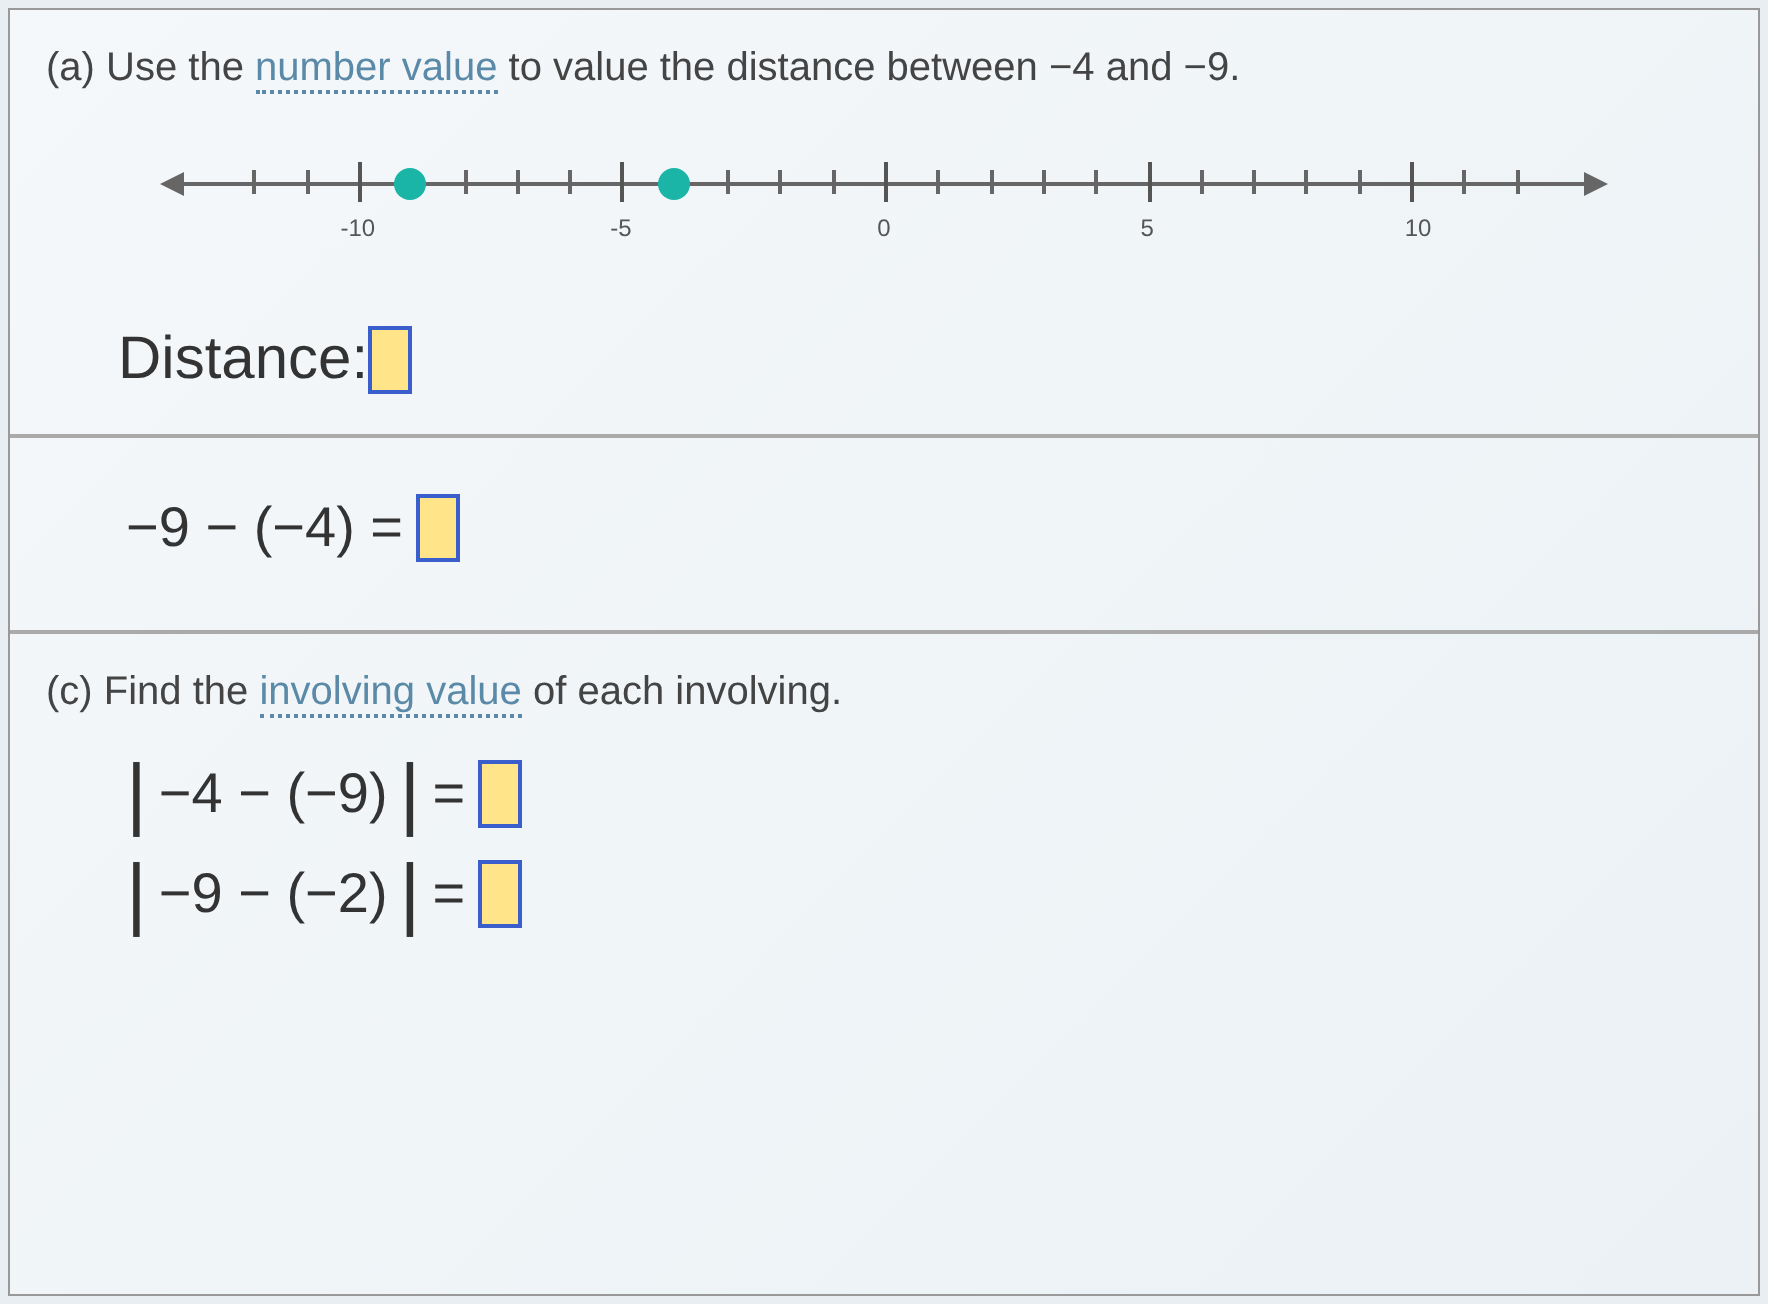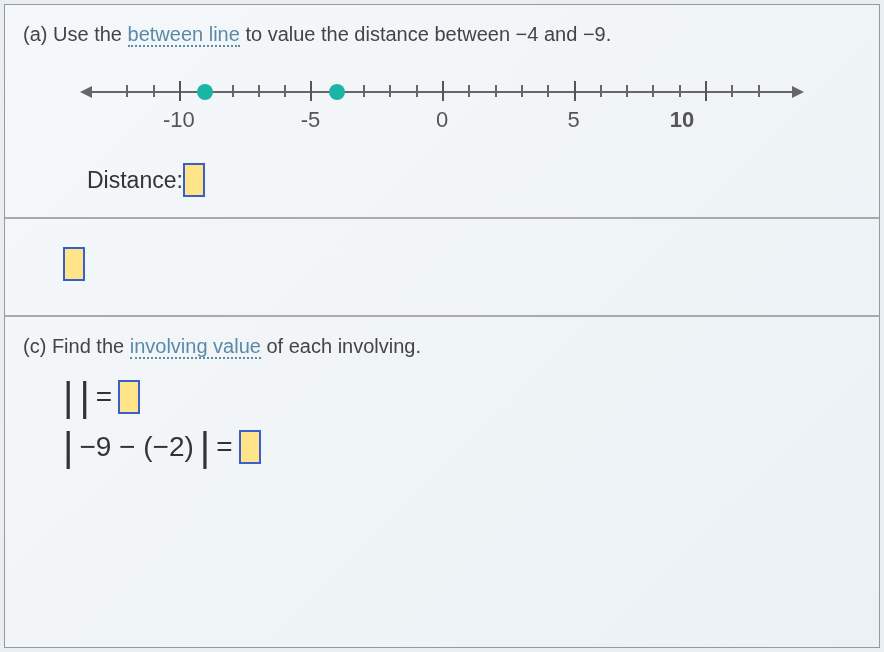--- a/index.html
+++ b/index.html
@@ -41,23 +41,23 @@
     .input-box {
       display: inline-block;
       width: 22px;
       height: 34px;
       border: 2px solid #3a5fcd;
       background: #ffe48a;
       vertical-align: middle;
       cursor: text;
     }
     .distance-row {
-      font-size: 23px;
+      font-size: 30px;
       color: #333;
-      margin-left: 64px;
+      margin-left: 36px;
       margin-top: 24px;
       display: flex;
       align-items: center;
       gap: 0;
     }
     .abs-bar {
       font-size: 40px;
       font-weight: 300;
       line-height: 0.9;
     }
@@ -89,21 +89,21 @@
       position: absolute;
       top: 6px;
       width: 2px;
       height: 12px;
       background: #666;
     }
     .numline .tick.major { top: 2px; height: 20px; background: #555; }
     .numline .ticklabel {
       position: absolute;
       top: 28px;
-      font-size: 22px;
+      font-size: 12px;
       color: #555;
       transform: translateX(-50%);
     }
     .numline .point {
       position: absolute;
       top: 5px;
       width: 16px;
       height: 16px;
       border-radius: 50%;
       background: #1bb5a8;
@@ -112,21 +112,21 @@
   </style>
 </head>
 <body>
 
 <div class="container">
 
   <div class="section">
     <div class="prompt">
       <span class="label">(a)</span>
       <span>Use the</span>
-      <span class="math-link">between line</span>
+      <span class="math-link">number value</span>
       <span>to value the distance between</span>
       <span>−4</span>
       <span>and</span>
       <span>−9</span><span>.</span>
     </div>
 
     <div class="numline">
       <div class="axis"></div>
       <div class="arrow-left"></div>
       <div class="arrow-right"></div>
@@ -153,46 +153,48 @@
         <div class="tick" style="left: 544.154px;"></div>
         <div class="tick" style="left: 570.462px;"></div>
         <div class="tick" style="left: 596.769px;"></div>
         <div class="tick major" style="left: 623.077px;"></div>
         <div class="tick" style="left: 649.385px;"></div>
         <div class="tick" style="left: 675.692px;"></div>
         <div class="ticklabel" style="left: 96.9231px;">-10</div>
         <div class="ticklabel" style="left: 228.462px;">-5</div>
         <div class="ticklabel" style="left: 360px;">0</div>
         <div class="ticklabel" style="left: 491.538px;">5</div>
-        <div class="ticklabel" style="left: 600px; font-weight: bold;">10</div>
+        <div class="ticklabel" style="left: 627px;">10</div>
         <div class="point" style="left: 123.231px;"></div>
         <div class="point" style="left: 254.769px;"></div>
       </div>
 
     <div class="distance-row">
       <span>Distance:</span>
       <span class="input-box"></span>
     </div>
   </div>
 
   <div class="section">
     <div class="equation-row">
+      <span>−9 − (−4) =</span>
       <span class="input-box"></span>
     </div>
   </div>
 
   <div class="section">
     <div class="prompt">
       <span class="label">(c)</span>
       <span>Find the</span>
       <span class="math-link">involving value</span>
       <span>of each involving.</span>
     </div>
     <div class="equation-row">
       <span class="abs-bar">|</span>
+        <span>−4 − (−9)</span>
         <span class="abs-bar">|</span>
       <span>=</span>
       <span class="input-box"></span>
     </div>
     <div class="equation-row">
       <span class="abs-bar">|</span>
         <span>−9 − (−2)</span>
         <span class="abs-bar">|</span>
       <span>=</span>
       <span class="input-box"></span>

